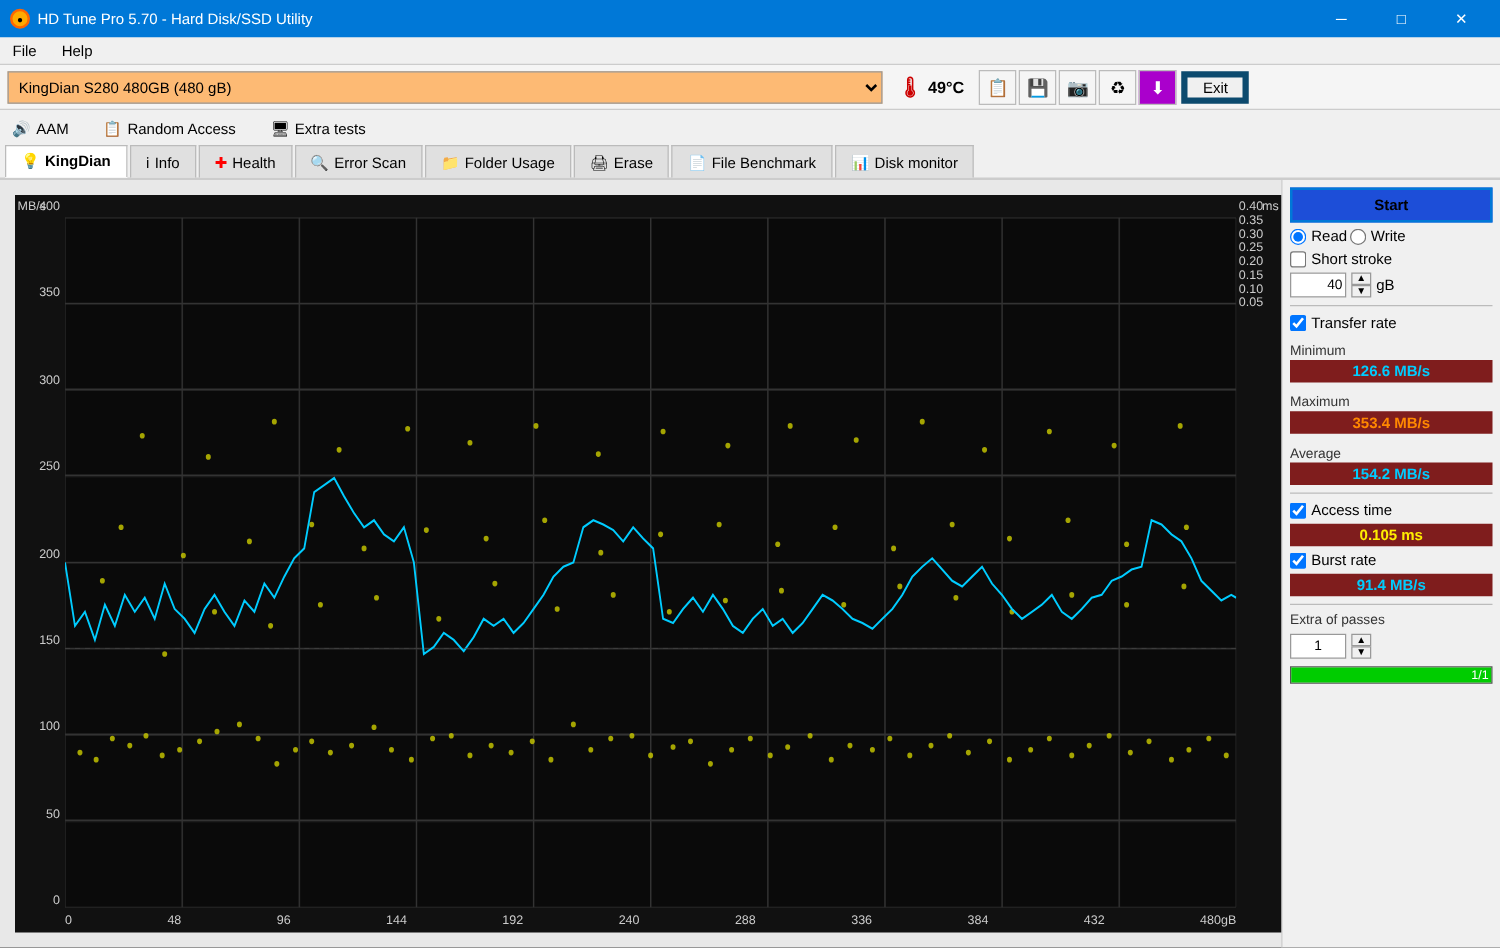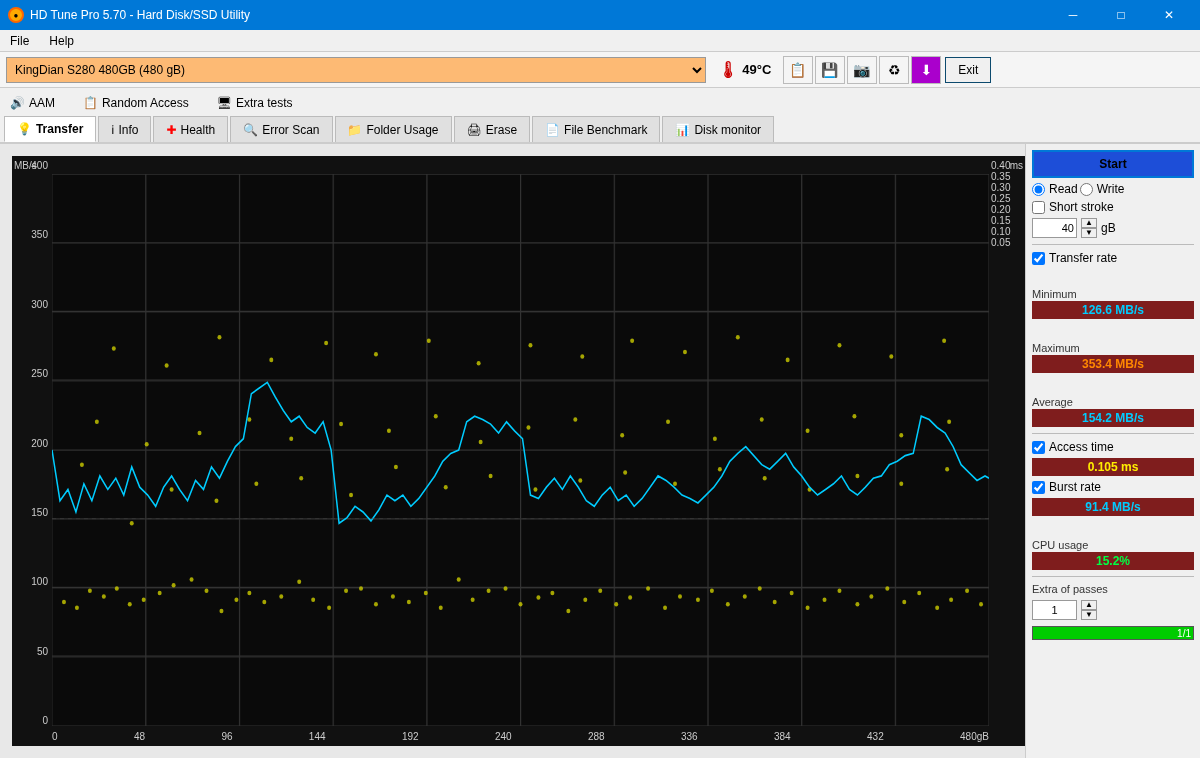--- a/index.html
+++ b/index.html
@@ -66,21 +66,21 @@
       border: 1px solid #bbb;
       background: #f5f5f5;
       cursor: pointer;
       display: flex; align-items: center; justify-content: center;
       font-size: 14px;
     }
     .exit-btn {
       height: 26px;
       padding: 0 12px;
       background: #f0f0f0;
-      border: 1px solid #0c4a6e;
+      border: 5px solid #0c4a6e;
       cursor: pointer;
       font-size: 12px;
     }
 
     
     .tabs-container {
       background: #f0f0f0;
       border-bottom: 2px solid #ccc;
     }
     .tabs-row-top {
@@ -236,21 +236,21 @@
     .spinner-btn {
       width: 16px; height: 10px;
       background: #f0f0f0;
       border: 1px solid #999;
       font-size: 8px;
       cursor: pointer;
       display: flex; align-items: center; justify-content: center;
       line-height: 1;
     }
 
-    .stat-section { margin-top: 19px; }
+    .stat-section { margin-top: 6px; }
     .stat-label { font-size: 11px; color: #333; margin-bottom: 1px; }
     .stat-value-box {
       background: #7f1d1d;
       color: #00ccff;
       font-size: 12px;
       font-weight: bold;
       padding: 2px 4px;
       text-align: center;
       width: 100%;
     }
@@ -336,21 +336,21 @@
       <span>Random Access</span>
     </div>
     <div class="tab-group-label">
       <span>🖥</span>
       <span>Extra tests</span>
     </div>
   </div>
   <div class="tabs-row-bottom">
     <div class="tab active">
       <span>💡</span>
-      <span>Transfer</span>
+      <span>KingDian</span>
     </div>
     <div class="tab">
       <span>ℹ</span>
       <span>Info</span>
     </div>
     <div class="tab">
       <span style="color:red;">✚</span>
       <span>Health</span>
     </div>
     <div class="tab">
@@ -654,24 +654,20 @@
       <span>Access time</span>
     </label>
     <div class="stat-value-box yellow">0.105 ms</div>
 
     <label class="checkbox-item">
       <input type="checkbox" checked="" style="">
       <span>Burst rate</span>
     </label>
     <div class="stat-value-box">91.4 MB/s</div>
 
-    <div class="stat-section">
-      <div class="stat-label">CPU usage</div>
-      <div class="stat-value-box green-text">15.2%</div>
-    </div>
 
     <div class="divider"></div>
 
     <div class="stat-label">Extra of passes</div>
     <div class="passes-row">
       <input class="passes-input" type="text" value="1" style="">
       <div class="spinner-btns">
         <button class="spinner-btn">▲</button>
         <button class="spinner-btn">▼</button>
       </div>

